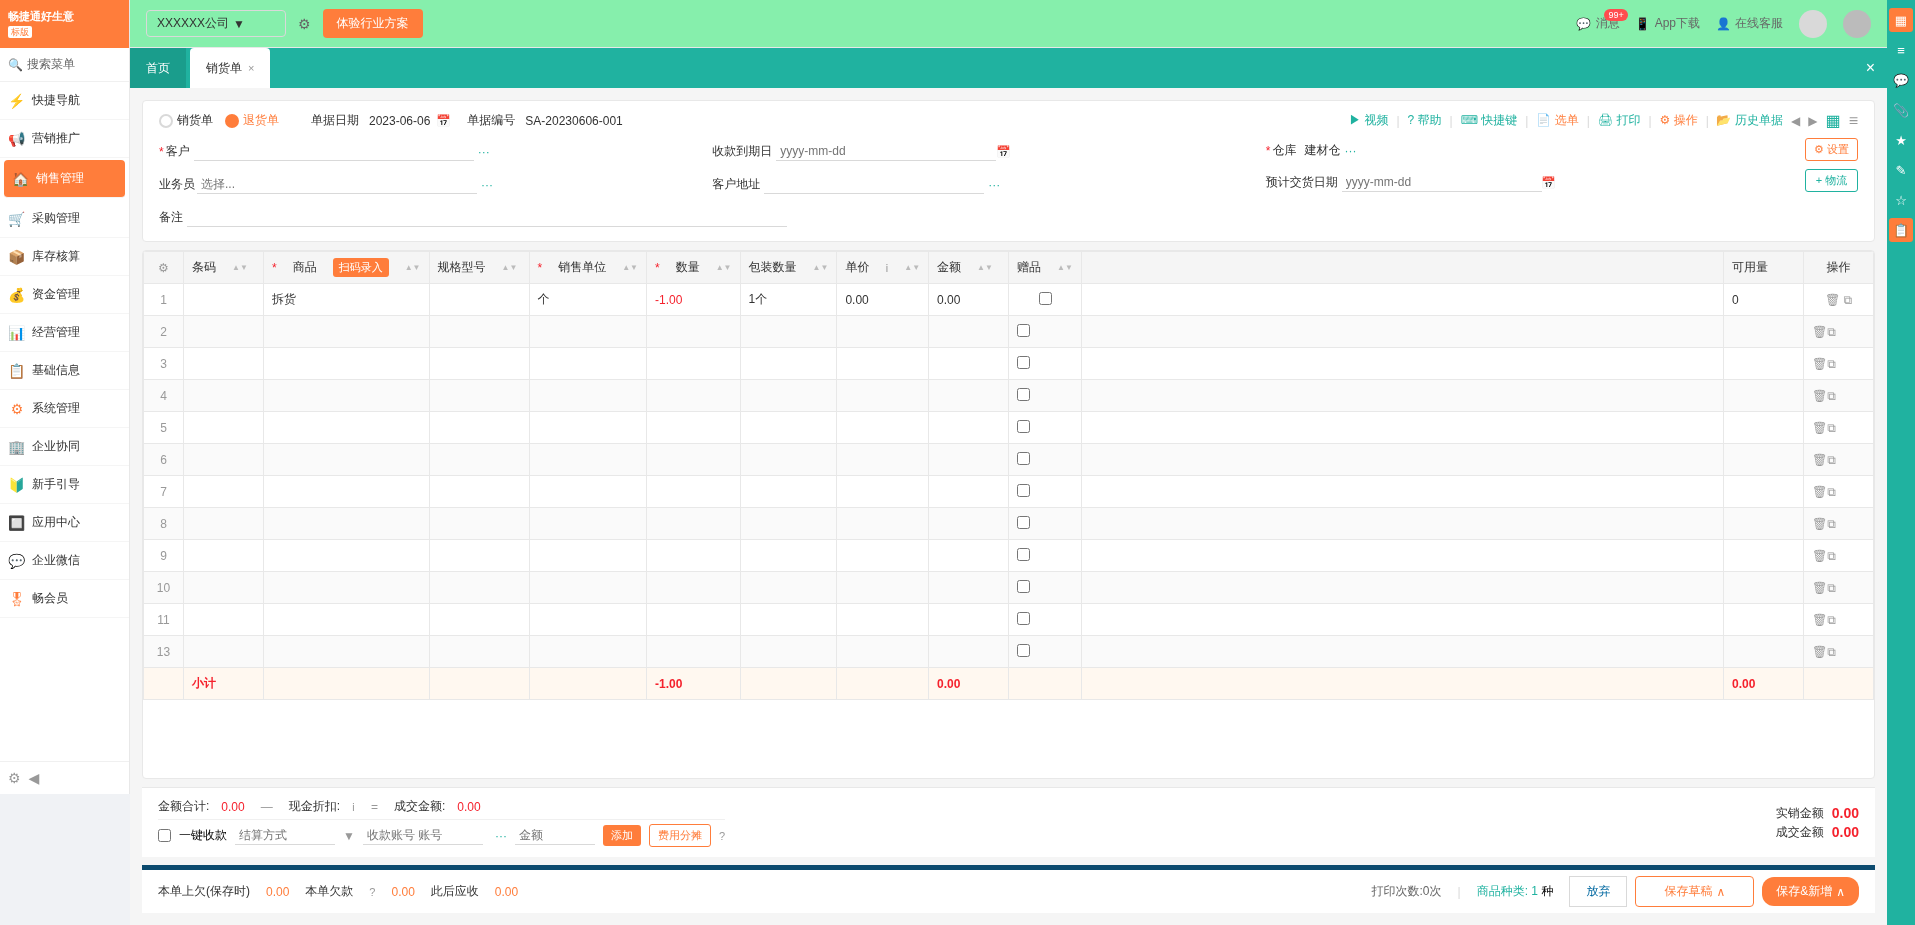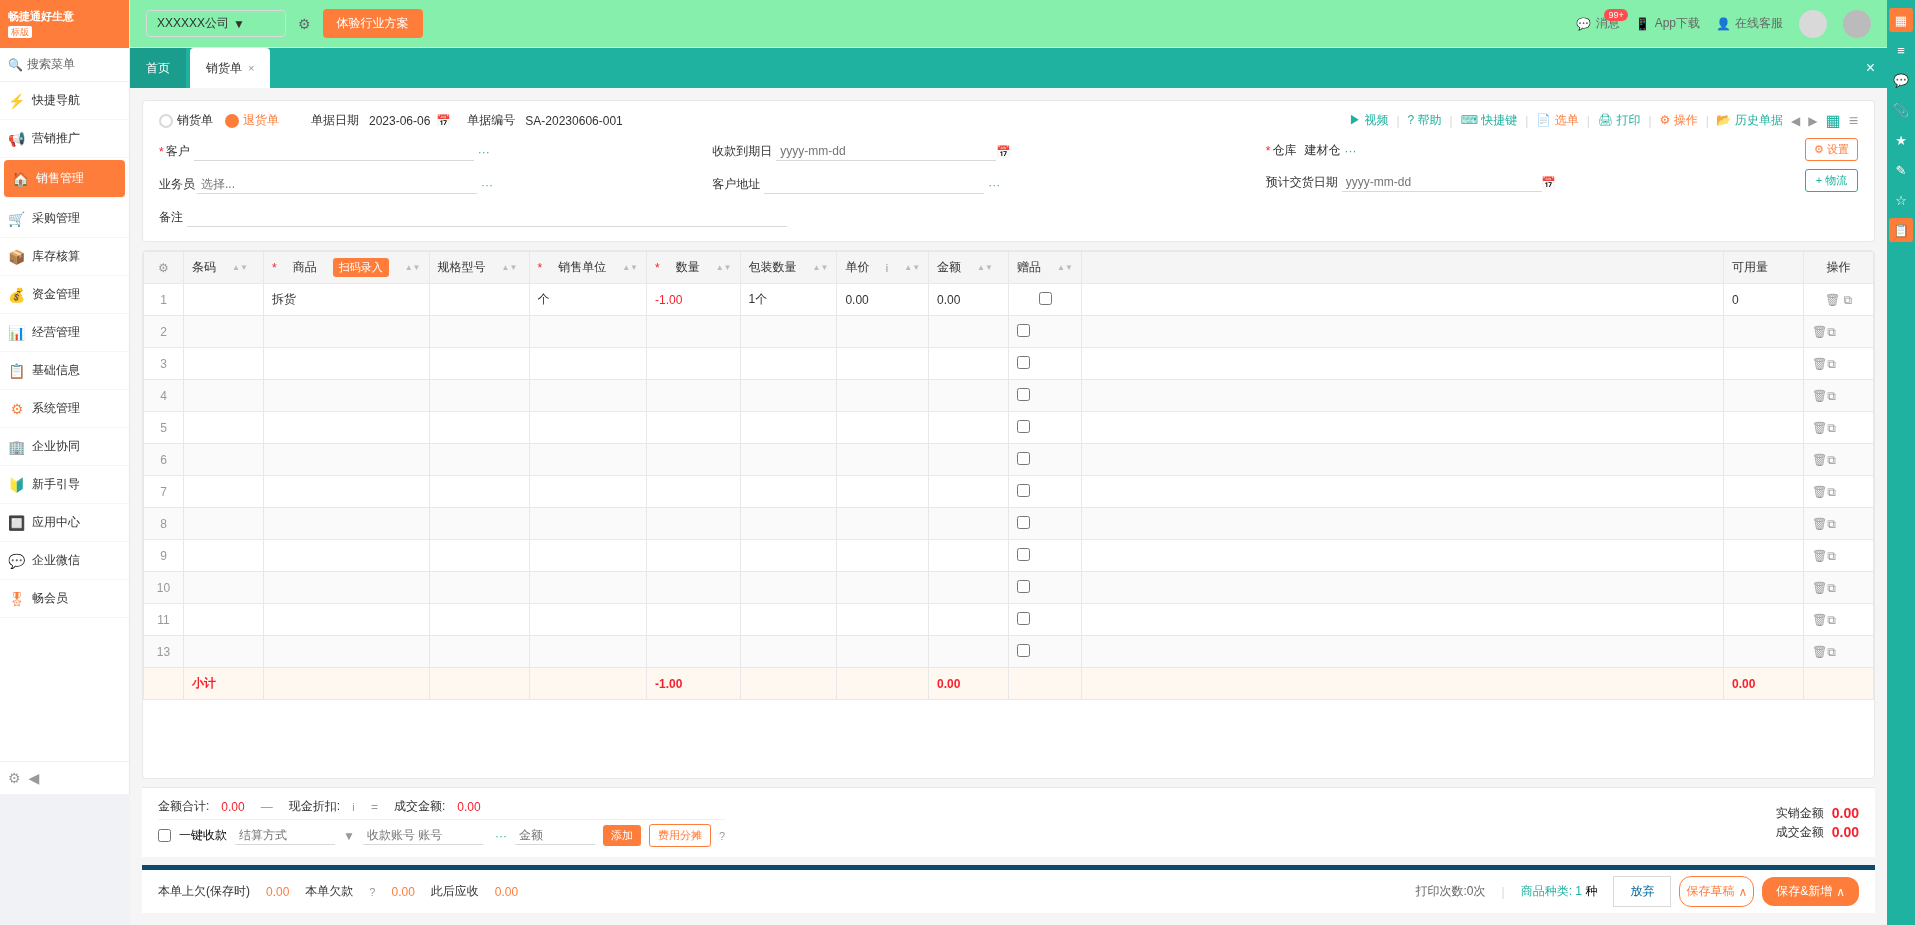--- a/index.html
+++ b/index.html
@@ -99,21 +99,21 @@
     .payment-row { display: flex; align-items: center; gap: 8px; padding: 4px 0; border-top: 1px solid #f0f0f0; }
     .add-btn { background: #ff7d3b; color: #fff; border: none; padding: 3px 8px; border-radius: 3px; cursor: pointer; font-size: 11px; }
     .split-btn { border: 1px solid #ff7d3b; color: #ff7d3b; background: #fff; padding: 3px 8px; border-radius: 3px; cursor: pointer; font-size: 11px; }
     .summary-right { margin-left: auto; display: flex; flex-direction: column; align-items: flex-end; gap: 2px; }
 
     
     .bottom-bar { height: 48px; background: #fff; border-top: 5px solid #0c4a6e; display: flex; align-items: center; padding: 0 16px; gap: 16px; }
     .bottom-info { display: flex; align-items: center; gap: 16px; flex: 1; font-size: 12px; color: #333; }
     .bottom-actions { display: flex; align-items: center; gap: 8px; }
     .btn-abandon { border: 1px solid #d9d9d9; background: #fff; color: #0369a1; padding: 6px 16px; border-radius: 0; cursor: pointer; font-size: 12px; }
-    .btn-save-draft { border: 1px solid #ff7d3b; background: #fff; color: #ff7d3b; padding: 6px 6px; border-radius: 12px; cursor: pointer; font-size: 12px; display: flex; align-items: center; gap: 4px; }
+    .btn-save-draft { border: 1px solid #ff7d3b; background: #fff; color: #ff7d3b; padding: 6px 28px; border-radius: 4px; cursor: pointer; font-size: 12px; display: flex; align-items: center; gap: 4px; }
     .btn-save-new { background: #ff7d3b; color: #fff; border: none; padding: 6px 14px; border-radius: 12px; cursor: pointer; font-size: 12px; display: flex; align-items: center; gap: 4px; }
     .print-info { color: #666; }
     .product-type { color: #20b2a0; }
     .highlight-orange { color: #ff7d3b; }
 
     
     .right-panel { width: 28px; background: #20b2a0; display: flex; flex-direction: column; align-items: center; padding: 8px 0; gap: 6px; }
     .right-panel-icon { width: 24px; height: 24px; display: flex; align-items: center; justify-content: center; color: #fff; cursor: pointer; font-size: 13px; border-radius: 3px; }
     .right-panel-icon.active { background: #ff7d3b; }
     .settings-btn { background: #fff; border: 1px solid #ff7d3b; color: #ff7d3b; padding: 3px 8px; border-radius: 3px; cursor: pointer; font-size: 11px; }

